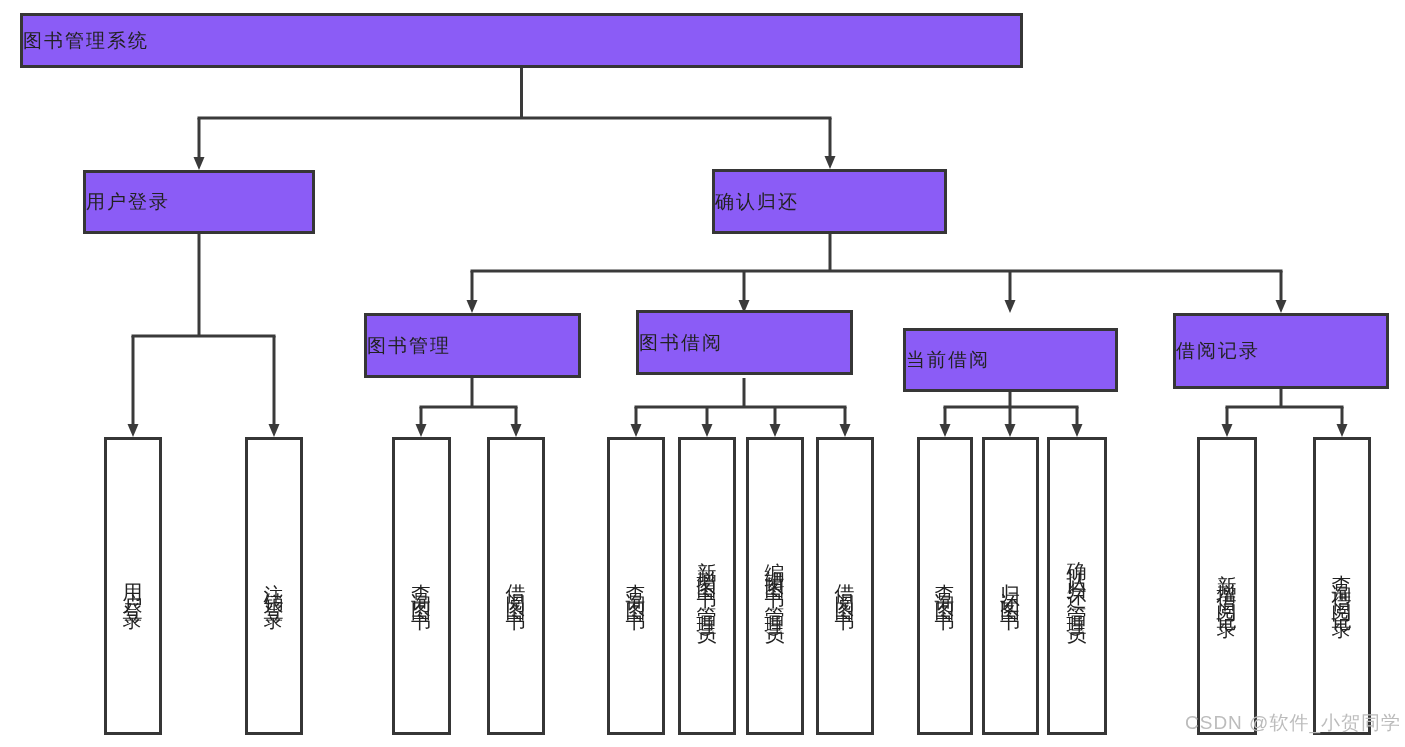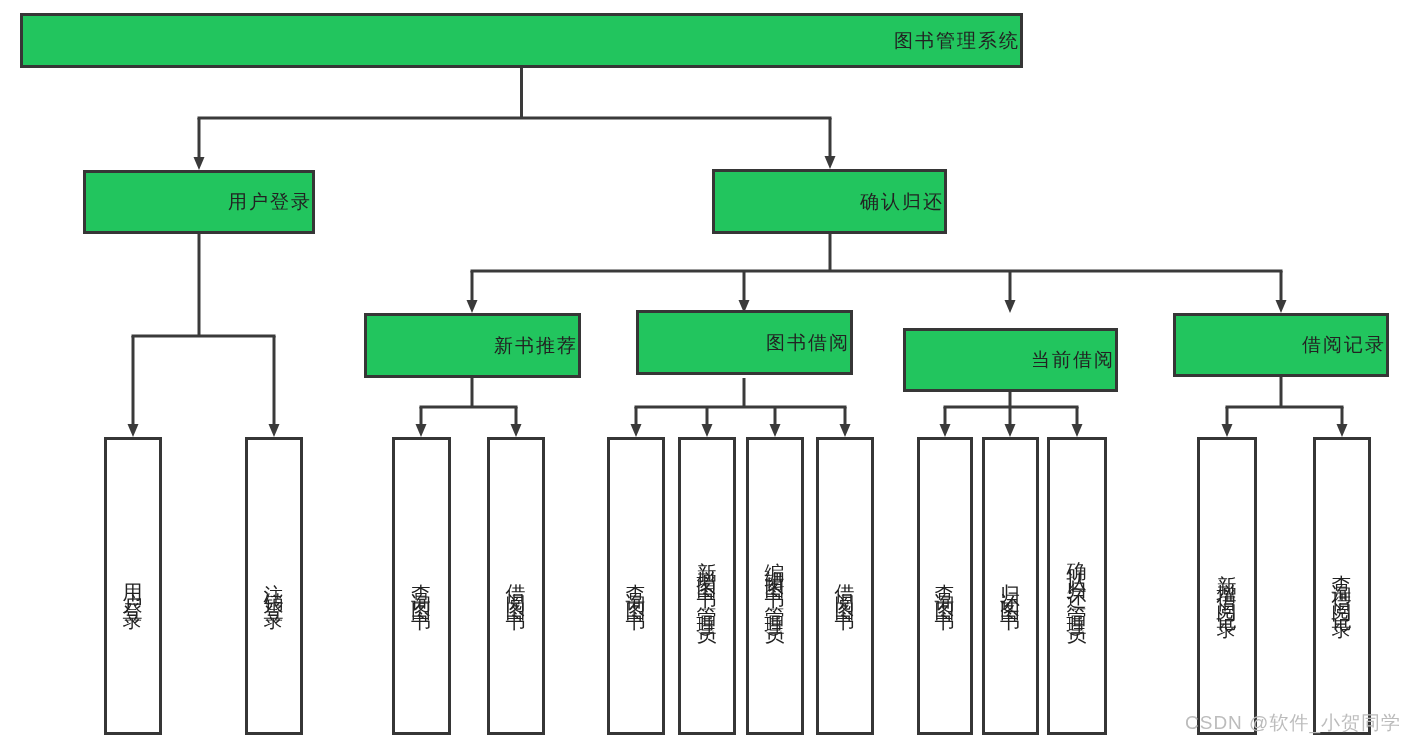--- a/index.html
+++ b/index.html
@@ -10,22 +10,22 @@
     overflow:hidden;
     font-family:"Liberation Sans","DejaVu Sans",sans-serif;
   }
   #connectors{
     position:absolute;left:0;top:0;z-index:1;
   }
   .hbox{
     position:absolute;
     box-sizing:border-box;
     border:3px solid #363636;
-    background:#22c55e;
-    display:flex;align-items:center;justify-content:flex-end;
+    background:#8b5cf6;
+    display:flex;align-items:center;justify-content:flex-start;
     z-index:2;
   }
   .hbox .lbl{
     font-size:19px;
     color:#222222;
     letter-spacing:2px;
     white-space:nowrap;
   }
   .vbox{
     position:absolute;
@@ -119,29 +119,29 @@
   </div>
 
   <div class="hbox" style="left:83px;top:170px;width:232px;height:64px">
     <span class="lbl">用户登录</span>
   </div>
   <div class="hbox" style="left:712px;top:169px;width:235px;height:65px">
     <span class="lbl">确认归还</span>
   </div>
 
   <div class="hbox" style="left:364px;top:313px;width:217px;height:65px">
-    <span class="lbl">新书推荐</span>
+    <span class="lbl">图书管理</span>
   </div>
   <div class="hbox" style="left:636px;top:310px;width:217px;height:65px">
     <span class="lbl">图书借阅</span>
   </div>
   <div class="hbox" style="left:903px;top:328px;width:215px;height:64px">
     <span class="lbl">当前借阅</span>
   </div>
-  <div class="hbox" style="left:1173px;top:313px;width:216px;height:64px">
+  <div class="hbox" style="left:1173px;top:313px;width:216px;height:76px">
     <span class="lbl">借阅记录</span>
   </div>
 
   <div class="vbox" style="left:104px;width:58px">
     <span class="vlbl">用户登录</span>
   </div>
   <div class="vbox" style="left:245px;width:58px">
     <span class="vlbl">注销登录</span>
   </div>
 

